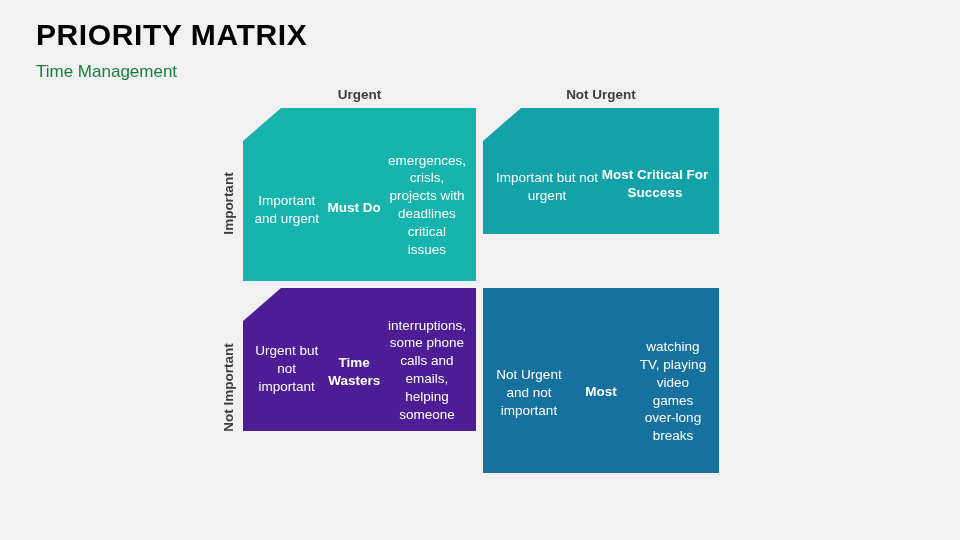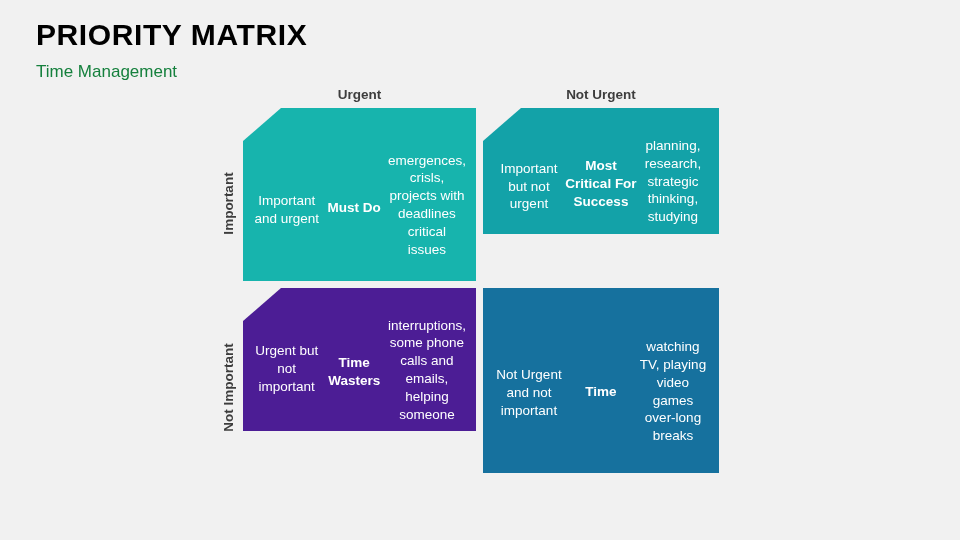--- a/index.html
+++ b/index.html
@@ -159,28 +159,27 @@
 
   <div class="quad tl notched">
     <div class="quad-head">Important and urgent</div>
     <div class="quad-action">Must Do</div>
     <div class="quad-desc">emergences, crisls, projects with deadlines critical issues</div>
   </div>
 
   <div class="quad tr notched">
     <div class="quad-head">Important but not urgent</div>
     <div class="quad-action">Most Critical For Success</div>
-    <div class="quad-desc">planning, research, strategic thinking, studying</div>
   </div>
 
   <div class="quad bl notched">
     <div class="quad-head">Urgent but not important</div>
     <div class="quad-action">Time Wasters</div>
     <div class="quad-desc">interruptions, some phone calls and emails, helping someone</div>
   </div>
 
   <div class="quad br">
     <div class="quad-head">Not Urgent and not important</div>
-    <div class="quad-action">Time</div>
+    <div class="quad-action">Most</div>
     <div class="quad-desc">watching TV, playing video games over-long breaks</div>
   </div>
 
 </div>
 
 </body></html>

